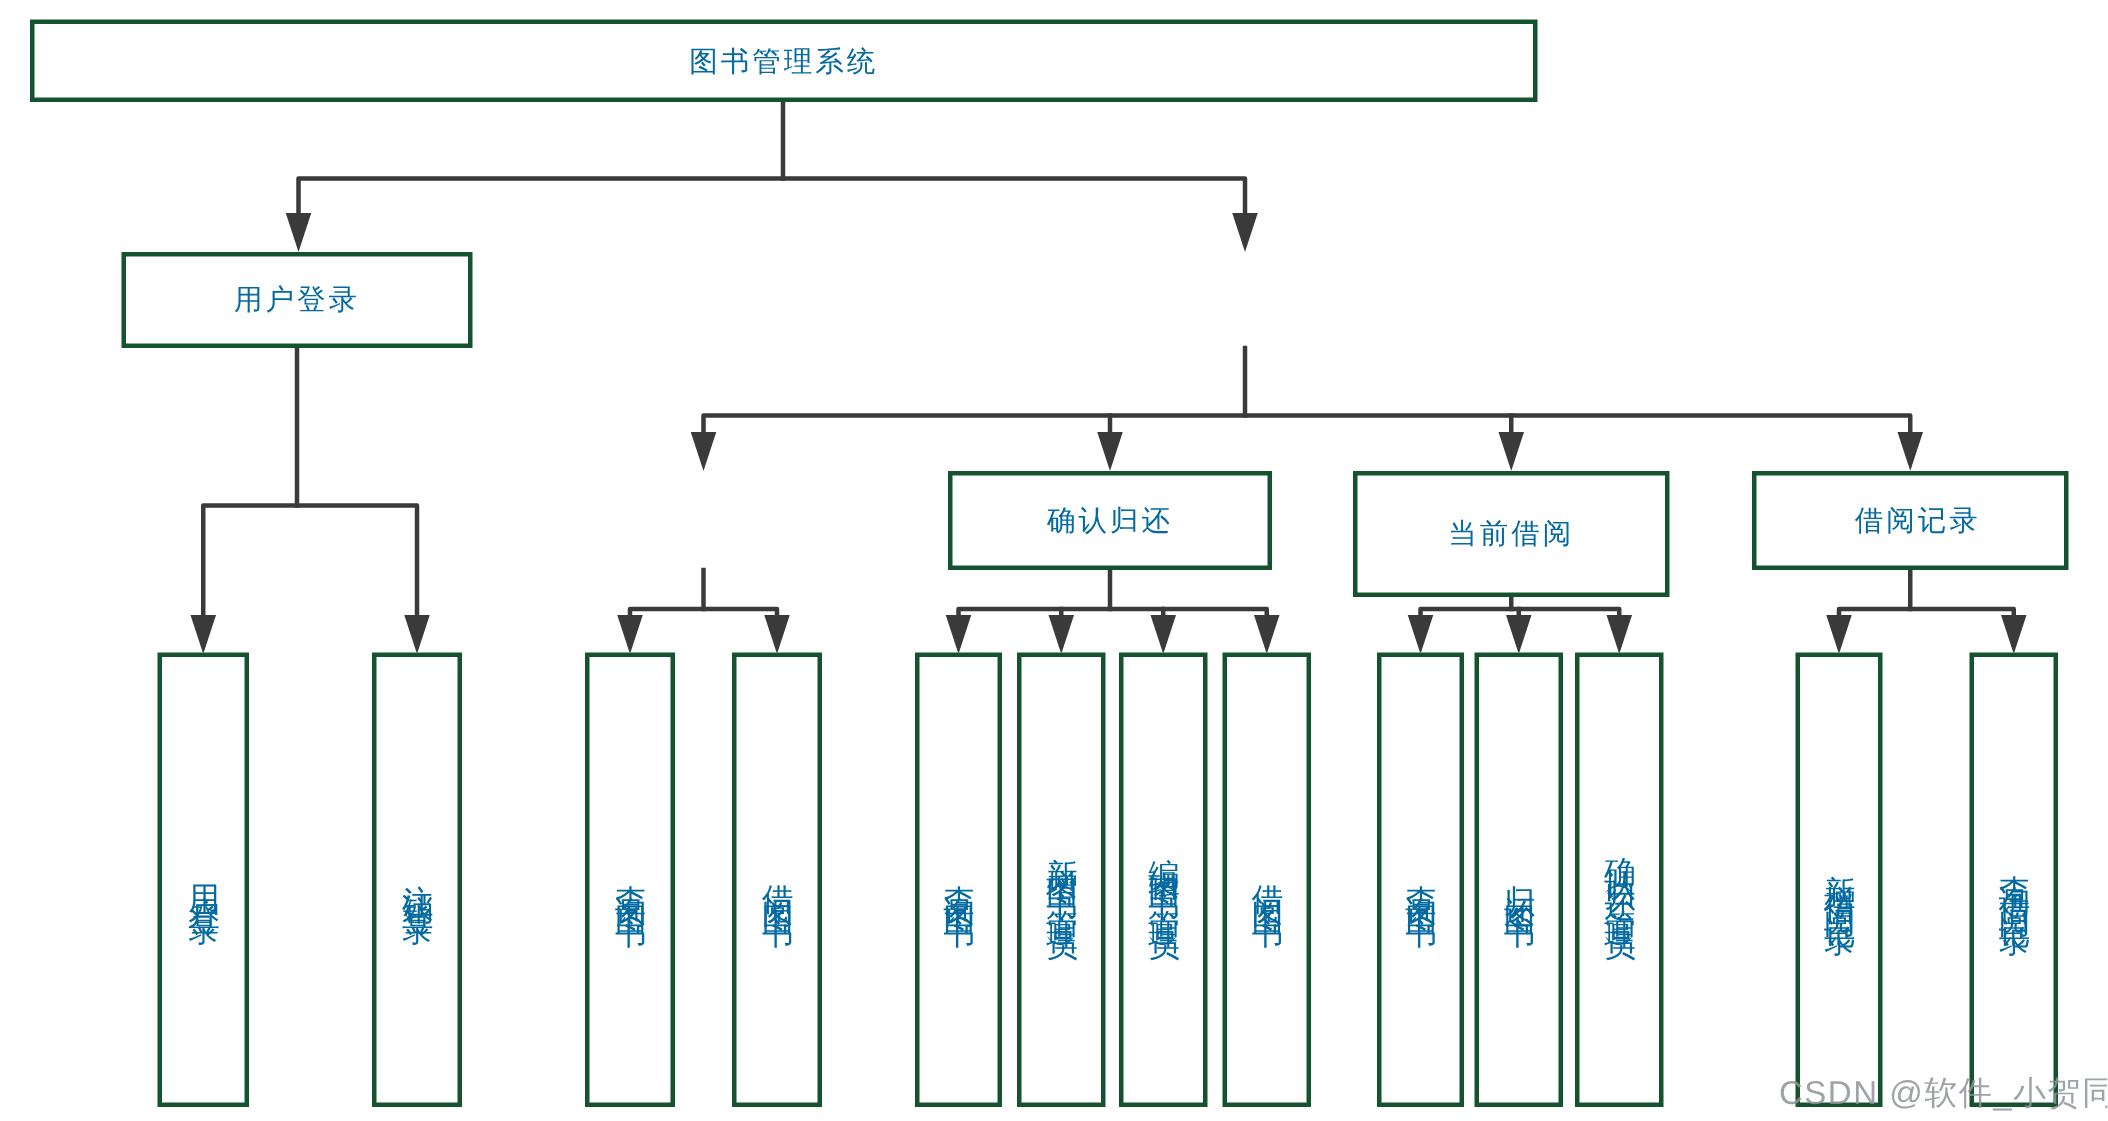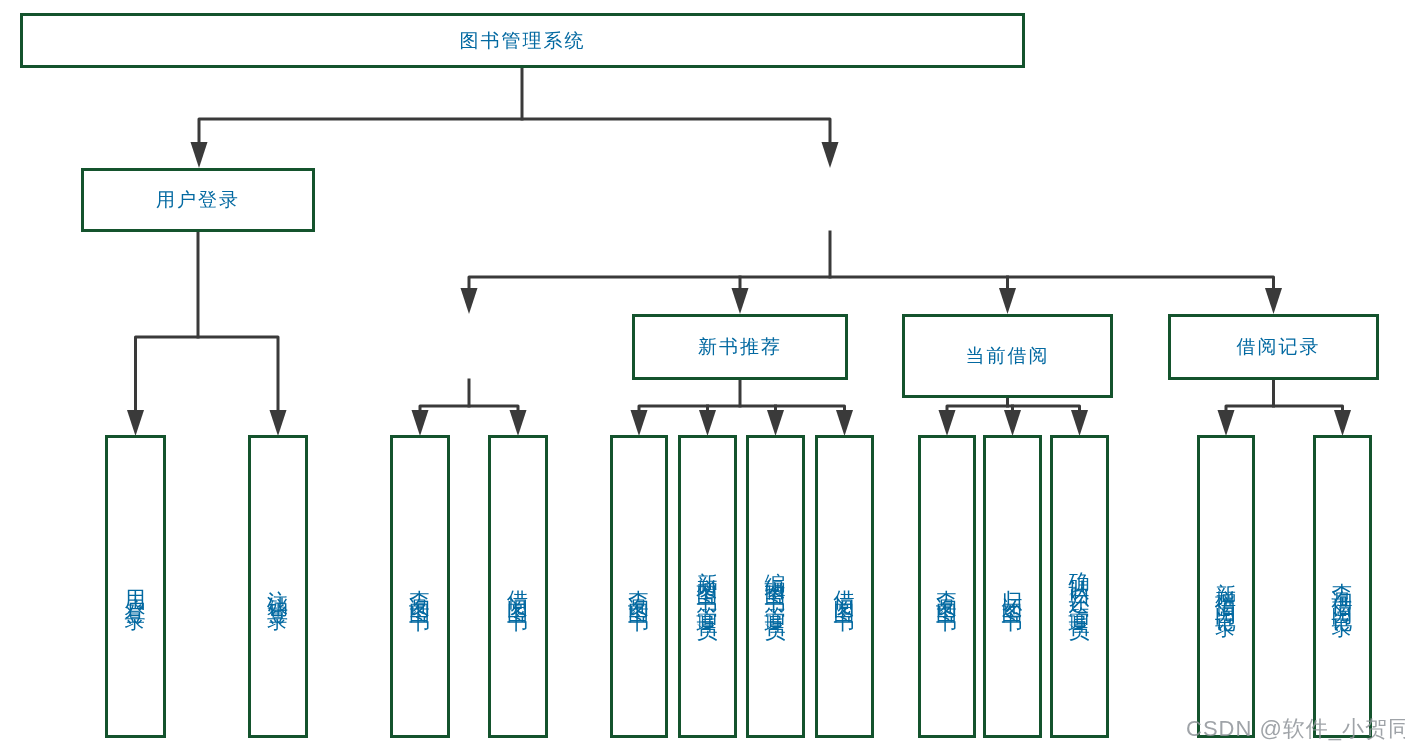--- a/index.html
+++ b/index.html
@@ -157,21 +157,21 @@
       <path class="line" d="M 1226,413 V 406 H 1342.5 V 413"></path>
       <use class="head" href="#ah" x="1226" y="436"></use>
       <use class="head" href="#ah" x="1342.5" y="436"></use>
     </g>
   </svg>
 
   <div id="n-root" class="box h">图书管理系统</div>
 
   <div id="n-user-login" class="box h">用户登录</div>
 
-  <div id="n-borrowing" class="box h">新书推荐</div>
+  <div id="n-borrowing" class="box h">确认归还</div>
   <div id="n-current" class="box h">当前借阅</div>
   <div id="n-records" class="box h">借阅记录</div>
 
   <div id="l-1" class="box v leaf">
     <span class="vtext">用户登录</span>
   </div>
   <div id="l-2" class="box v leaf">
     <span class="vtext">注销登录</span>
   </div>
   <div id="l-3" class="box v leaf">

